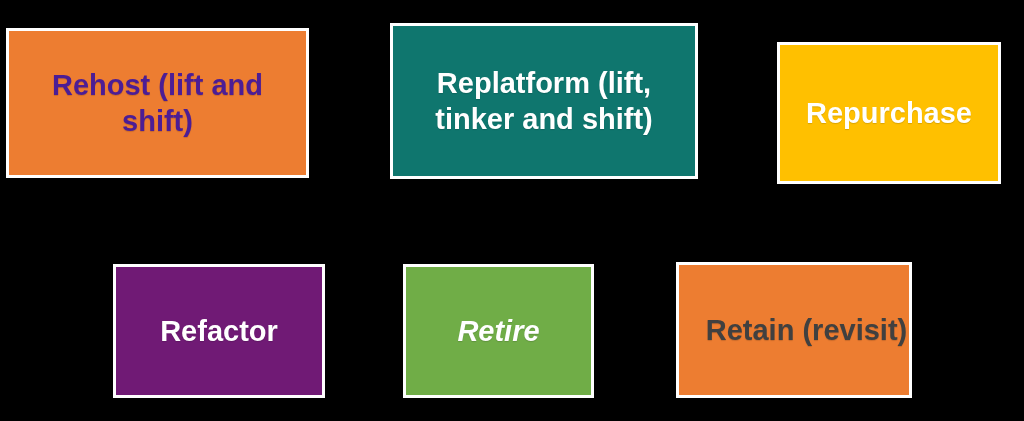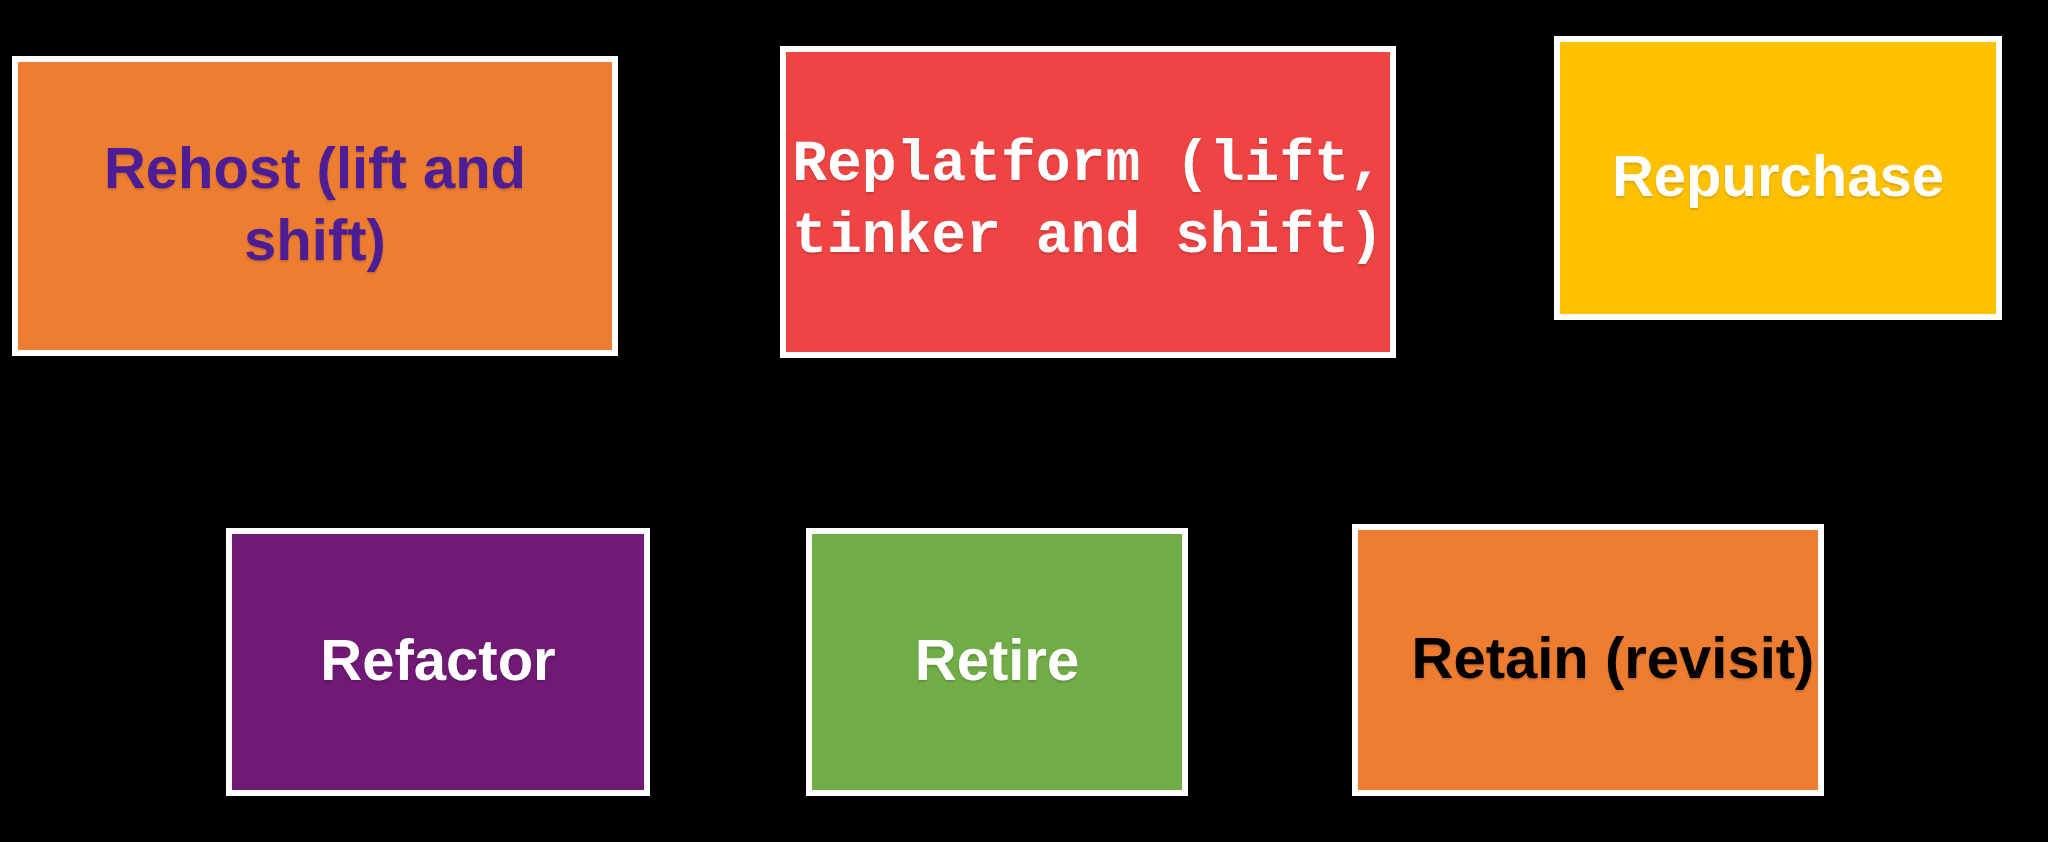--- a/index.html
+++ b/index.html
@@ -26,49 +26,49 @@
     color: #ffffff;
     font-weight: bold;
     font-size: 29px;
     line-height: 1.25;
     white-space: pre-line;
     text-shadow: 0 1px 1px rgba(0,0,0,0.15);
   }
   
   .box-rehost     { left: 6px;   top: 28px;  width: 303px; height: 150px; }
   .box-replatform { left: 390px; top: 23px;  width: 308px; height: 156px; }
-  .box-repurchase { left: 777px; top: 18px;  width: 224px; height: 142px; }
+  .box-repurchase { left: 777px; top: 42px;  width: 224px; height: 142px; }
   .box-refactor   { left: 113px; top: 264px; width: 212px; height: 134px; }
   .box-retire     { left: 403px; top: 264px; width: 191px; height: 134px; }
   .box-retain     { left: 676px; top: 262px; width: 236px; height: 136px; }
 </style>
 </head>
 <body>
 
 <div class="canvas" style="background-color: rgb(0, 0, 0);">
 
   <div class="box box-rehost" style="background-color: rgb(237, 125, 49); border-color: rgb(255, 255, 255);">
     <span class="label" style="color: #4c1d95;">Rehost (lift and
 shift)</span>
   </div>
 
-  <div class="box box-replatform" style="background-color: #ef4444; border-color: rgb(255, 255, 255); font-family: Liberation Mono, monospace;">
+  <div class="box box-replatform" style="background-color: #0f766e; border-color: rgb(255, 255, 255);">
     <span class="label" style="color: rgb(255, 255, 255);">Replatform (lift,
 tinker and shift)</span>
   </div>
 
   <div class="box box-repurchase" style="background-color: rgb(255, 192, 0); border-color: rgb(255, 255, 255);">
     <span class="label" style="color: rgb(255, 255, 255);">Repurchase</span>
   </div>
 
   <div class="box box-refactor" style="background-color: #701a75; border-color: rgb(255, 255, 255);">
     <span class="label" style="color: rgb(255, 255, 255);">Refactor</span>
   </div>
 
   <div class="box box-retire" style="background-color: rgb(112, 173, 71); border-color: rgb(255, 255, 255);">
-    <span class="label" style="color: rgb(255, 255, 255);">Retire</span>
+    <span class="label" style="color: rgb(255, 255, 255); font-style: italic;">Retire</span>
   </div>
 
   <div class="box box-retain" style="background-color: rgb(237, 125, 49); border-color: rgb(255, 255, 255);">
-    <span class="label" style="color: #000000; margin-left: 25px;">Retain (revisit)</span>
+    <span class="label" style="color: #404040; margin-left: 25px;">Retain (revisit)</span>
   </div>
 
 </div>
 
 </body></html>

